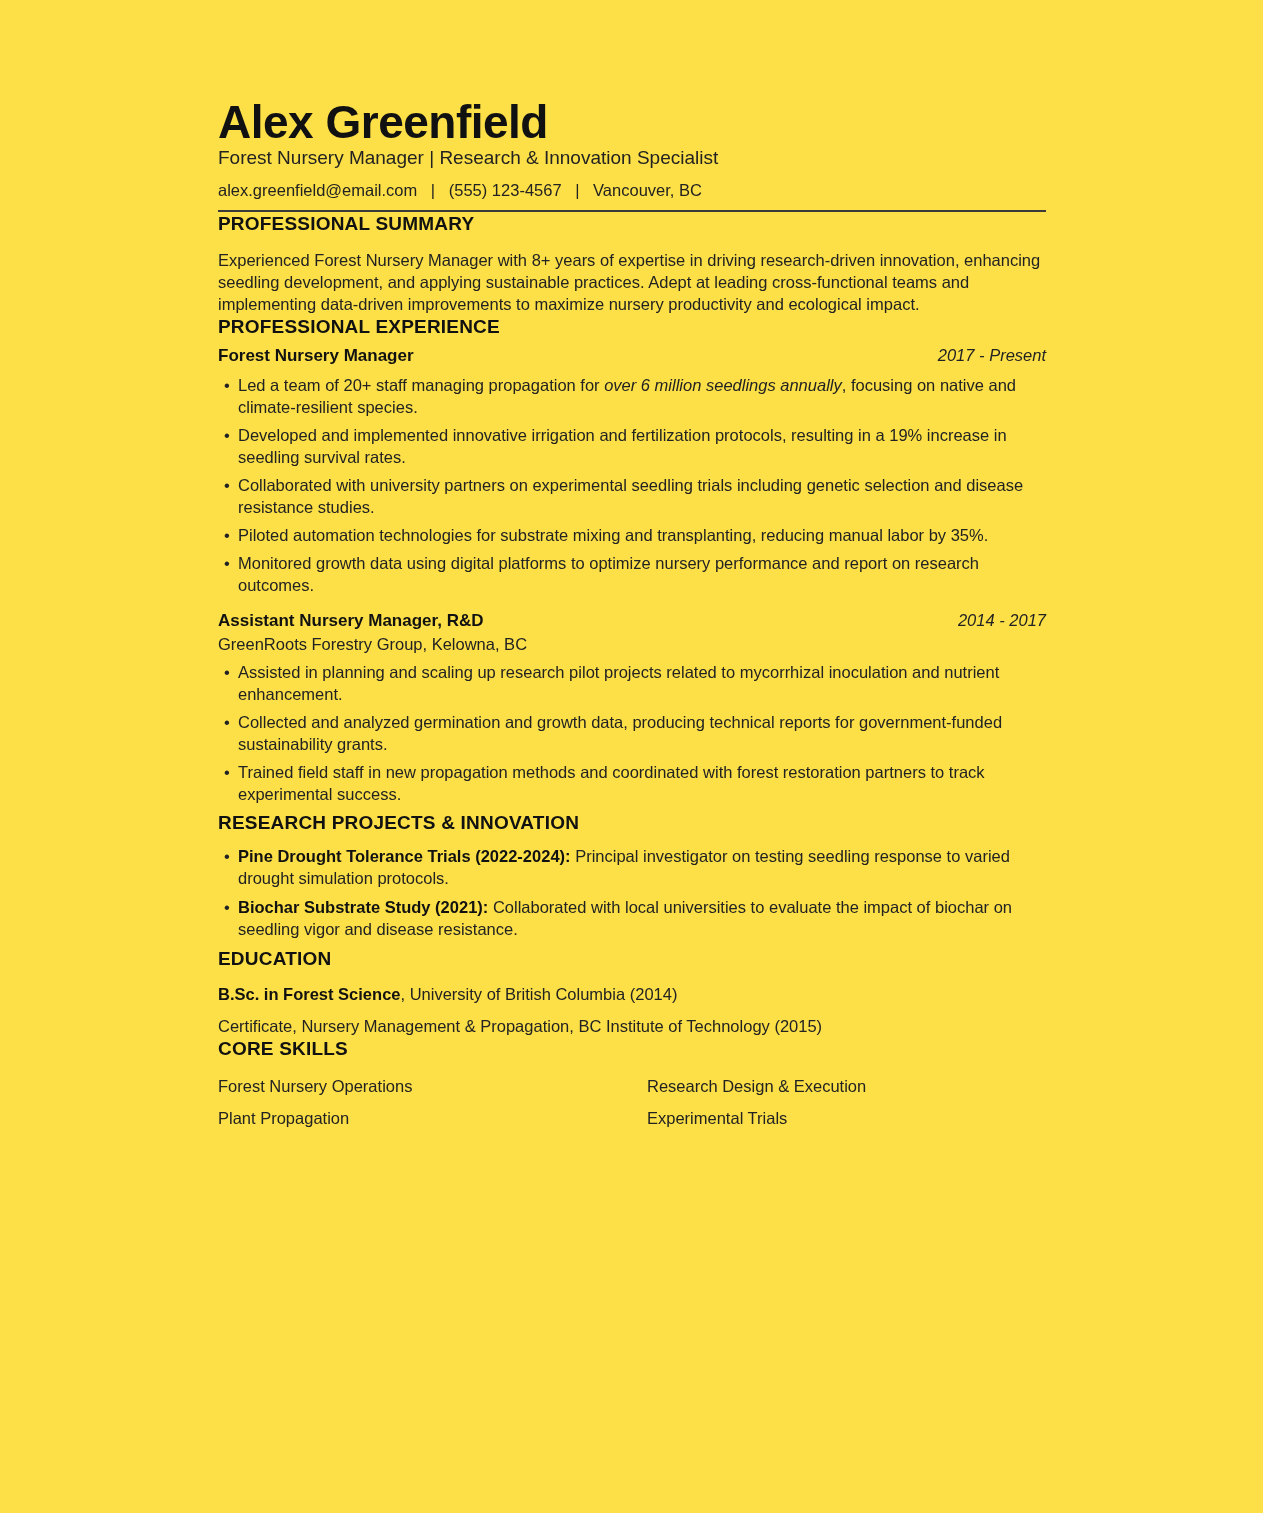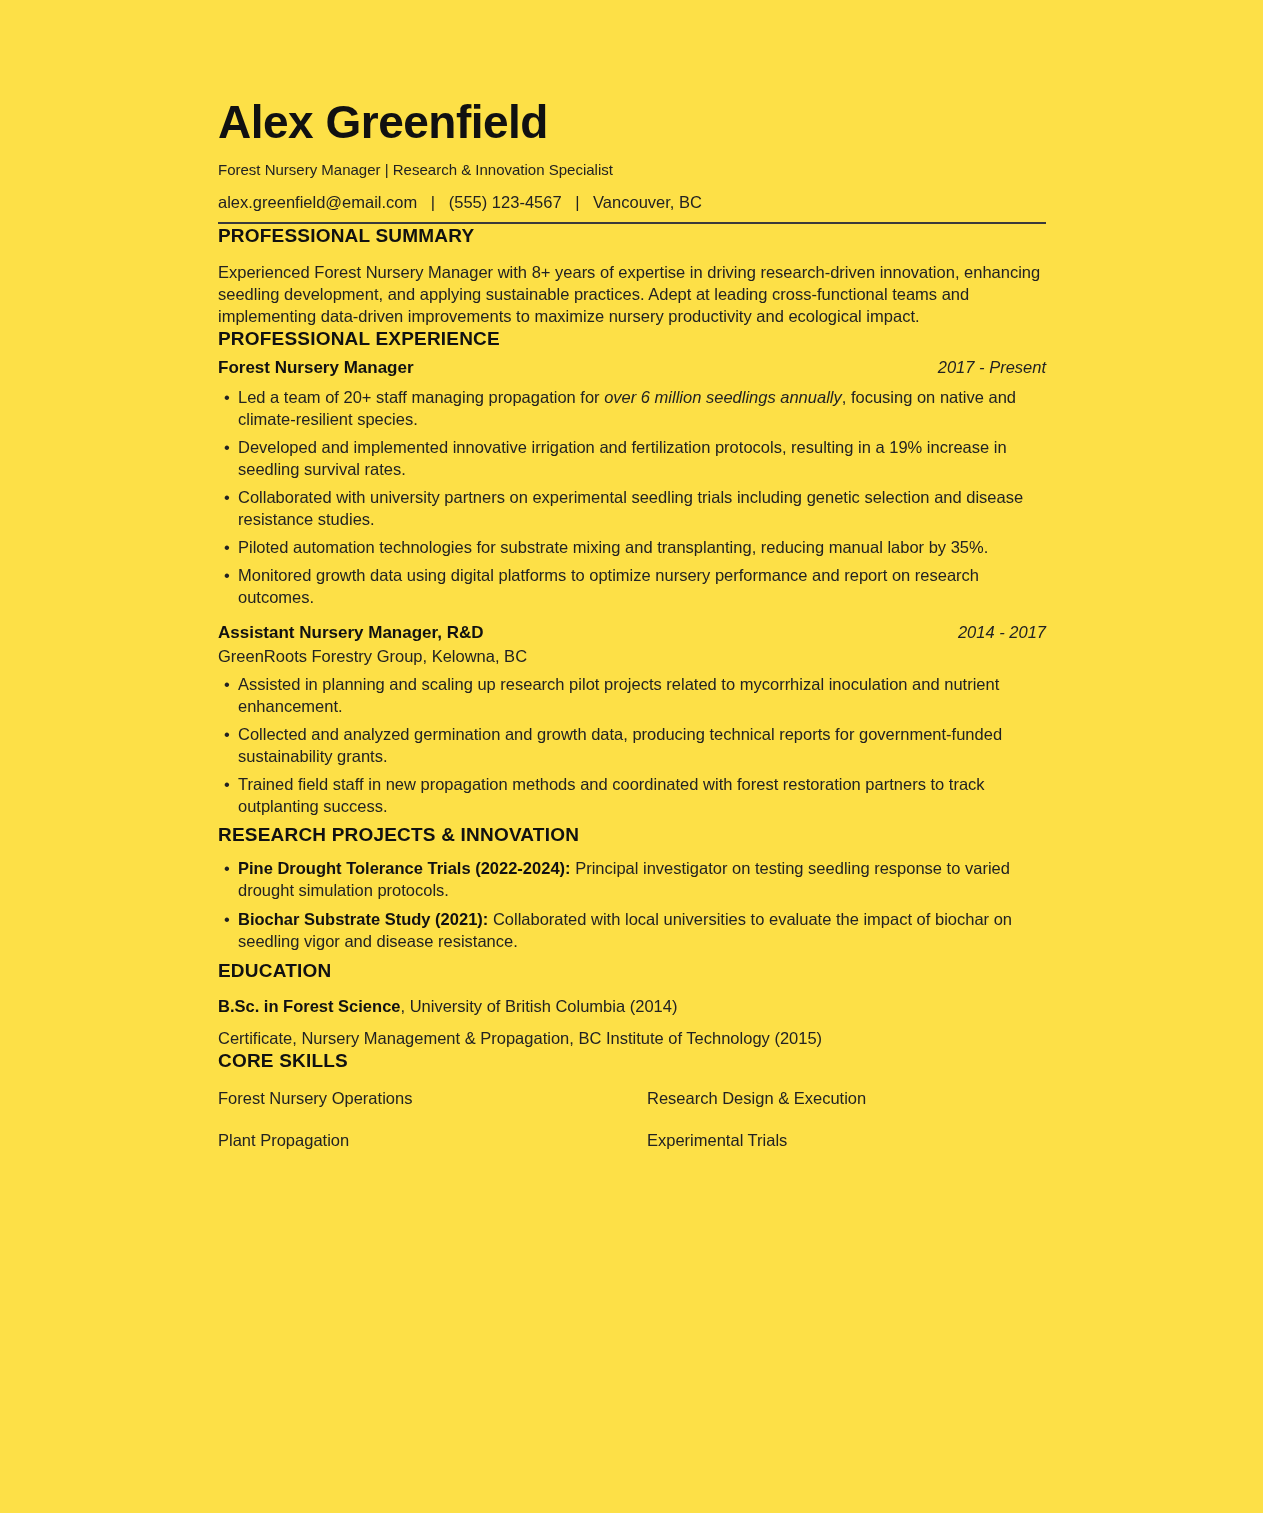--- a/index.html
+++ b/index.html
@@ -27,22 +27,22 @@
   }
   h1.name {
     margin: 0;
     font-size: 46px;
     line-height: 48px;
     font-weight: 700;
     color: #111111;
     letter-spacing: -0.5px;
   }
   .subtitle {
-    margin-top: 12px;
-    font-size: 15px;
+    margin-top: 0;
+    font-size: 19px;
     line-height: 24px;
     color: #222222;
   }
   .contact {
     margin-top: 9px;
     font-size: 16.5px;
     line-height: 22px;
     color: #222222;
   }
   .contact .sep {
@@ -122,21 +122,21 @@
     margin: 12px 0 0 0;
     font-size: 16.5px;
     line-height: 22px;
   }
   p.edu-line.second { margin-top: 10px; }
   .skills-grid {
     display: grid;
     grid-template-columns: 429px 1fr;
     grid-auto-flow: column;
     grid-template-rows: auto auto;
-    row-gap: 20px;
+    row-gap: 10px;
     margin-top: 14px;
   }
   .skill-item {
     font-size: 16.5px;
     line-height: 22px;
   }
 </style>
 </head>
 <body>
 
@@ -178,21 +178,21 @@
         </ul>
 
         <div class="job-header second">
           <span class="job-title">Assistant Nursery Manager, R&amp;D</span>
           <span class="job-dates">2014 - 2017</span>
         </div>
         <div class="job-company">GreenRoots Forestry Group, Kelowna, BC</div>
         <ul class="bullets">
           <li>Assisted in planning and scaling up research pilot projects related to mycorrhizal inoculation and nutrient enhancement.</li>
           <li>Collected and analyzed germination and growth data, producing technical reports for government-funded sustainability grants.</li>
-          <li>Trained field staff in new propagation methods and coordinated with forest restoration partners to track outplanting success.</li>
+          <li>Trained field staff in new propagation methods and coordinated with forest restoration partners to track experimental success.</li>
         </ul>
       </section>
 
       <section>
         <h2 class="section-heading mt-research">RESEARCH PROJECTS &amp; INNOVATION</h2>
         <ul class="bullets research">
           <li><span class="lead-bold">Pine Drought Tolerance Trials (2022-2024):</span><span> Principal investigator on testing seedling response to varied drought simulation protocols.</span></li>
           <li><span class="lead-bold">Biochar Substrate Study (2021):</span><span> Collaborated with local universities to evaluate the impact of biochar on seedling vigor and disease resistance.</span></li>
         </ul>
       </section>

